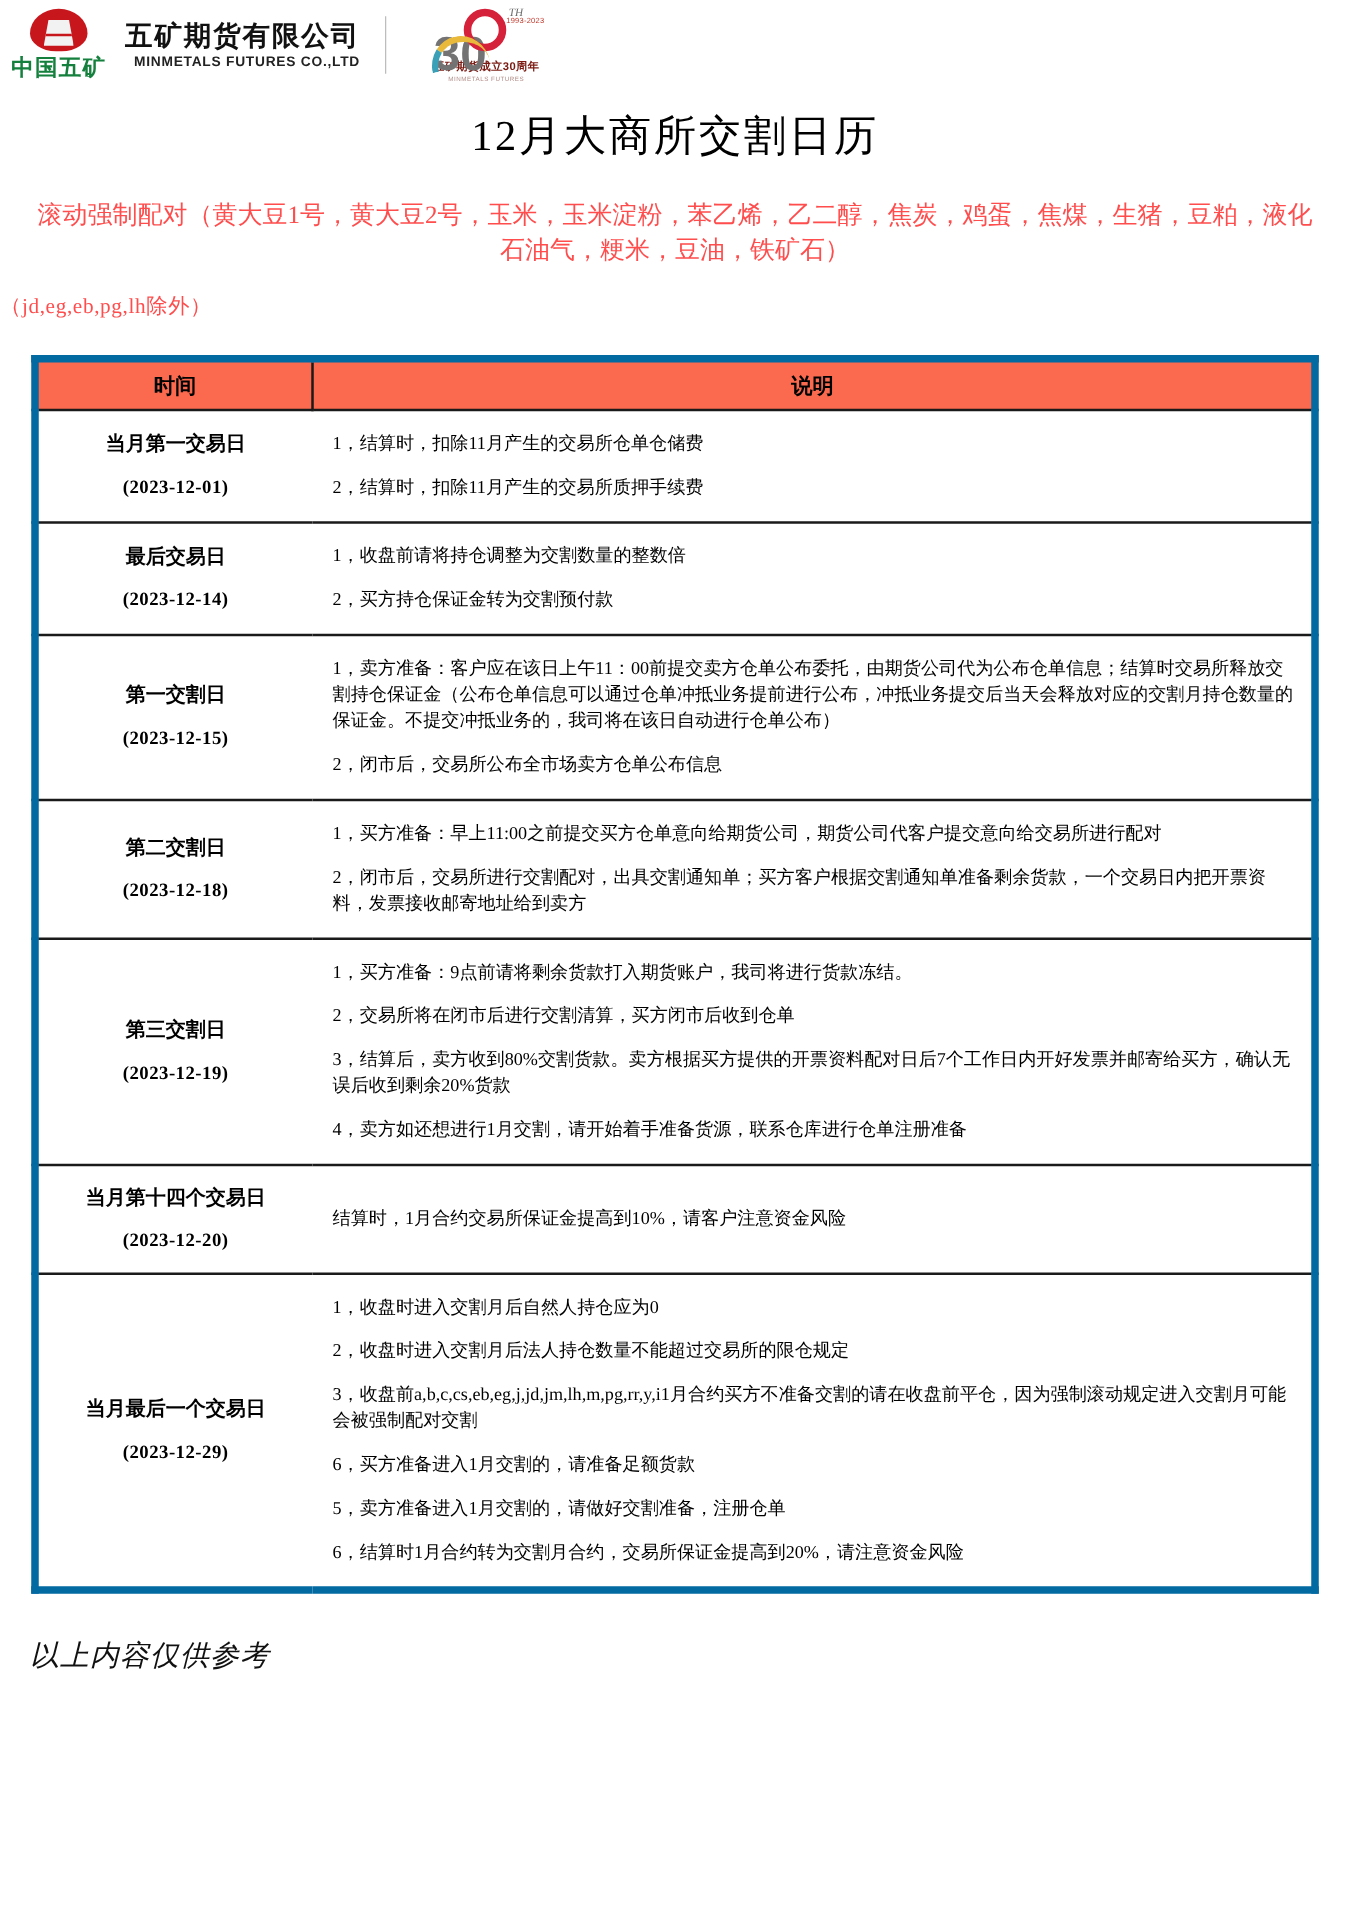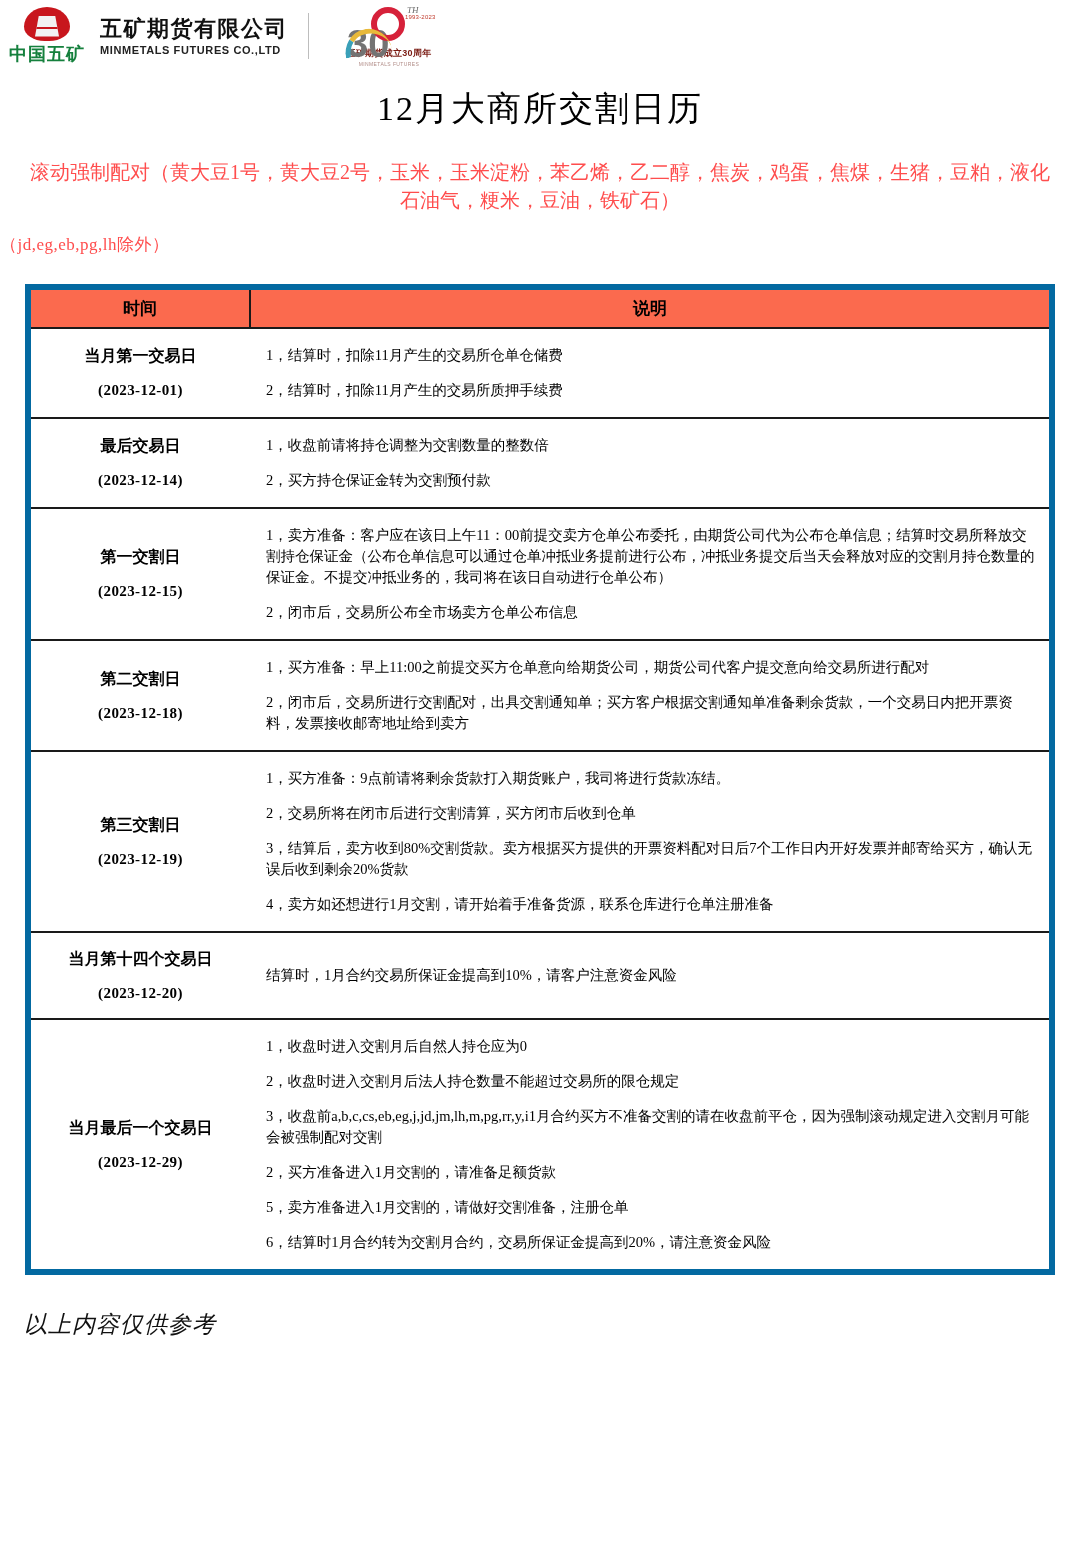--- a/index.html
+++ b/index.html
@@ -72,20 +72,21 @@
     color: #111;
     line-height: 1.15;
   }
   .co-en {
     font-family: "Liberation Sans", sans-serif;
     font-weight: bold;
     font-size: 11px;
     letter-spacing: 0.6px;
     color: #222;
     margin-top: 2px;
+    text-align: right;
   }
   .vrule {
     width: 1px;
     height: 46px;
     background: #bdbdbd;
     margin: 0 20px;
   }
   .anniv {
     display: flex;
     flex-direction: column;
@@ -317,21 +318,21 @@
         <td class="c-desc">
           <p>结算时，1月合约交易所保证金提高到10%，请客户注意资金风险</p>
         </td>
       </tr>
       <tr>
         <td class="c-time"><span>当月最后一个交易日</span><span class="date">(2023-12-29)</span></td>
         <td class="c-desc">
           <p>1，收盘时进入交割月后自然人持仓应为0</p>
           <p>2，收盘时进入交割月后法人持仓数量不能超过交易所的限仓规定</p>
           <p>3，收盘前a,b,c,cs,eb,eg,j,jd,jm,lh,m,pg,rr,y,i1月合约买方不准备交割的请在收盘前平仓，因为强制滚动规定进入交割月可能会被强制配对交割</p>
-          <p>2，买方准备进入1月交割的，请准备足额货款</p>
+          <p>6，买方准备进入1月交割的，请准备足额货款</p>
           <p>5，卖方准备进入1月交割的，请做好交割准备，注册仓单</p>
           <p>6，结算时1月合约转为交割月合约，交易所保证金提高到20%，请注意资金风险</p>
         </td>
       </tr>
     </tbody>
 </table>
 
 <div class="footnote">以上内容仅供参考</div>
 
 </body></html>

